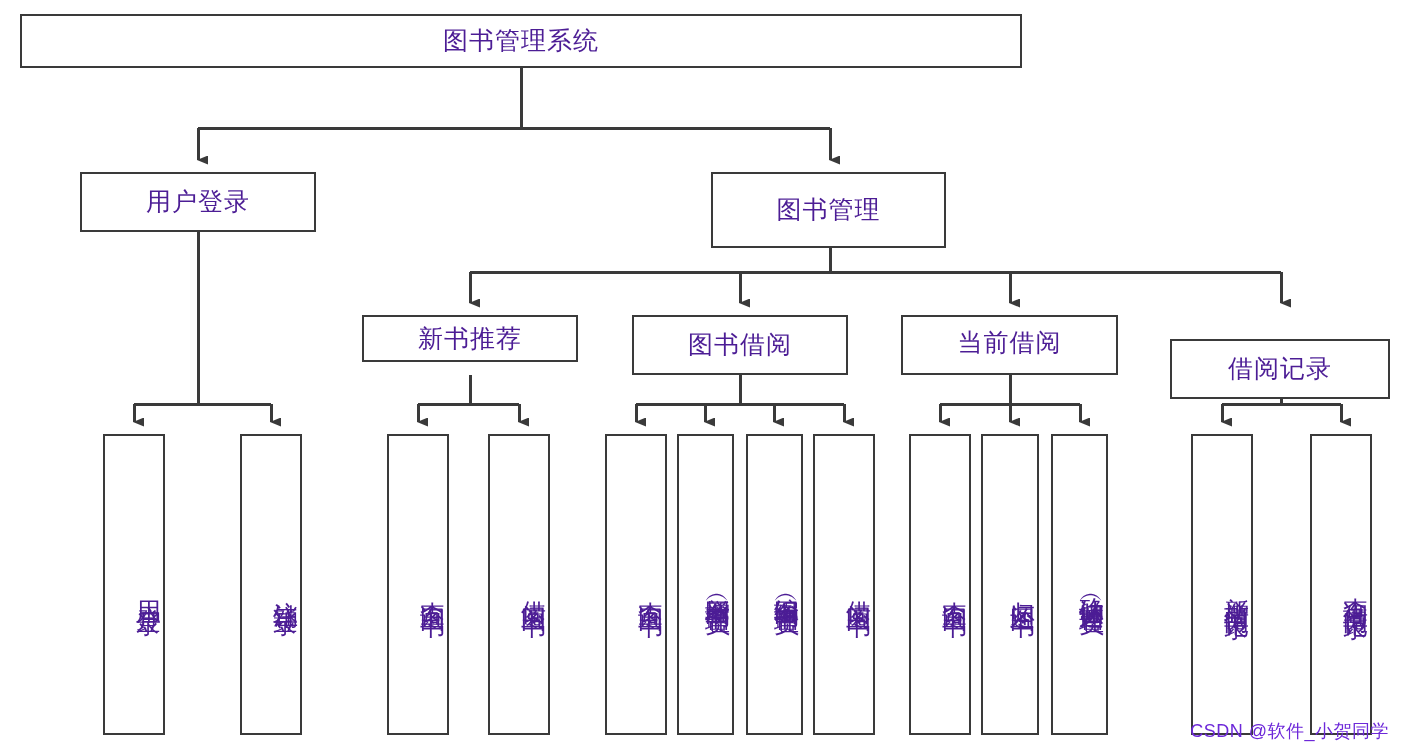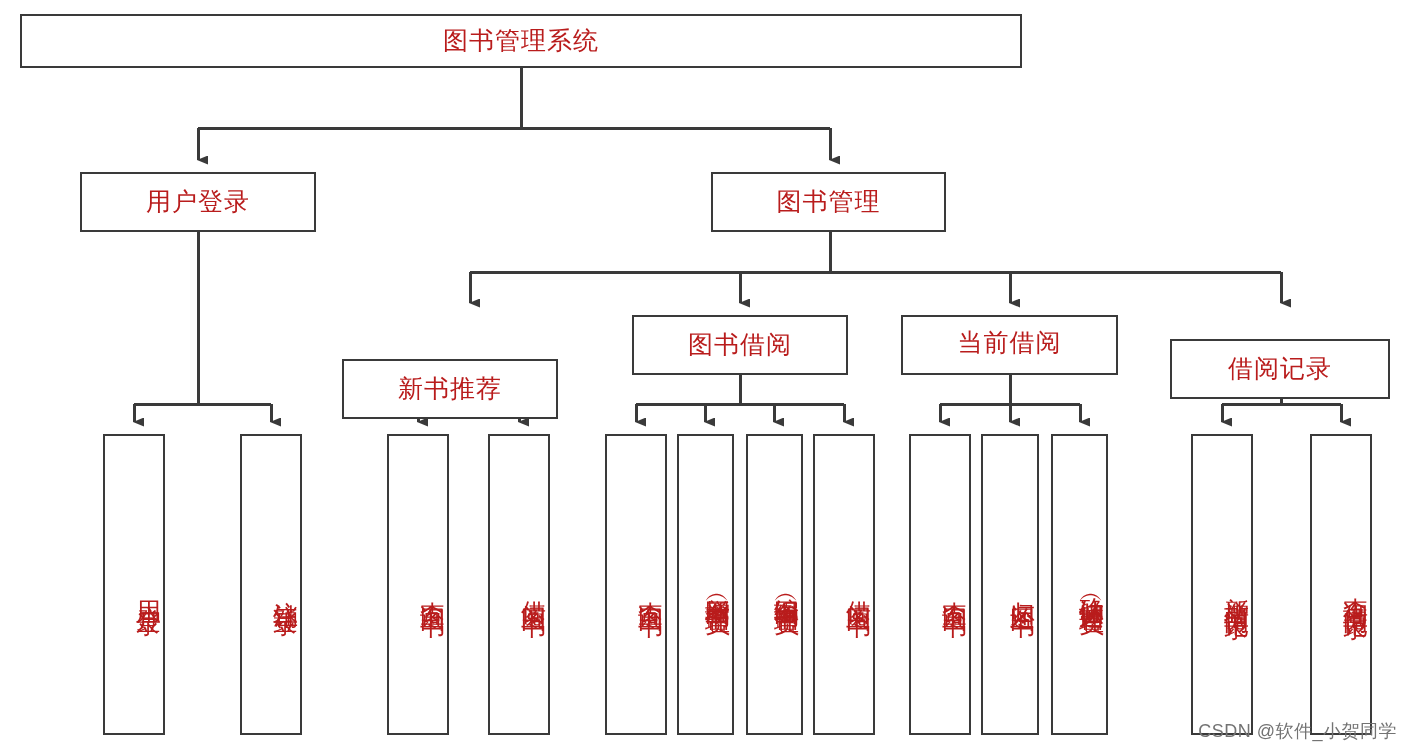--- a/index.html
+++ b/index.html
@@ -27,21 +27,21 @@
     pointer-events: none;
   }
   .node {
     position: absolute;
     box-sizing: border-box;
     background: #ffffff;
     border: 2px solid #3a3a3a;
     display: flex;
     align-items: center;
     justify-content: center;
-    color: #b91c1c;
+    color: #4c1d95;
     z-index: 2;
   }
   .node-h {
     font-size: 25px;
     letter-spacing: 1px;
     line-height: 1.1;
     white-space: nowrap;
   }
   .node-v {
     writing-mode: vertical-rl;
@@ -56,24 +56,24 @@
   }
   .node-v.fit-tall {
     padding-top: 4px;
     letter-spacing: 2px;
   }
   .node-v span {
     display: block;
   }
   #watermark {
     position: absolute;
-    right: 8px;
+    right: 16px;
     bottom: 4px;
     font-size: 18px;
-    color: #737373;
+    color: #6d28d9;
     white-space: nowrap;
     z-index: 5;
     letter-spacing: 0.5px;
   }
 </style>
 </head>
 <body>
 
 <div id="diagram-root">
 
@@ -129,25 +129,25 @@
     </g>
   </svg>
 
   <div class="node node-h" style="left:20px; top:14px; width:1002px; height:54px;">
     <span>图书管理系统</span>
   </div>
 
   <div class="node node-h" style="left:80px; top:172px; width:236px; height:60px;">
     <span>用户登录</span>
   </div>
-  <div class="node node-h" style="left:711px; top:172px; width:235px; height:60px;">
+  <div class="node node-h" style="left:711px; top:172px; width:235px; height:76px;">
     <span>图书管理</span>
   </div>
 
-  <div class="node node-h" style="left:342px; top:315px; width:216px; height:60px;margin-top:44px;">
+  <div class="node node-h" style="left:362px; top:315px; width:216px; height:47px;">
     <span>新书推荐</span>
   </div>
   <div class="node node-h" style="left:632px; top:315px; width:216px; height:60px;">
     <span>图书借阅</span>
   </div>
   <div class="node node-h" style="left:901px; top:315px; width:217px; height:60px;font-family:Liberation Mono, monospace;">
     <span>当前借阅</span>
   </div>
   <div class="node node-h" style="left:1170px; top:315px; width:220px; height:60px;margin-top:24px;">
     <span>借阅记录</span>

